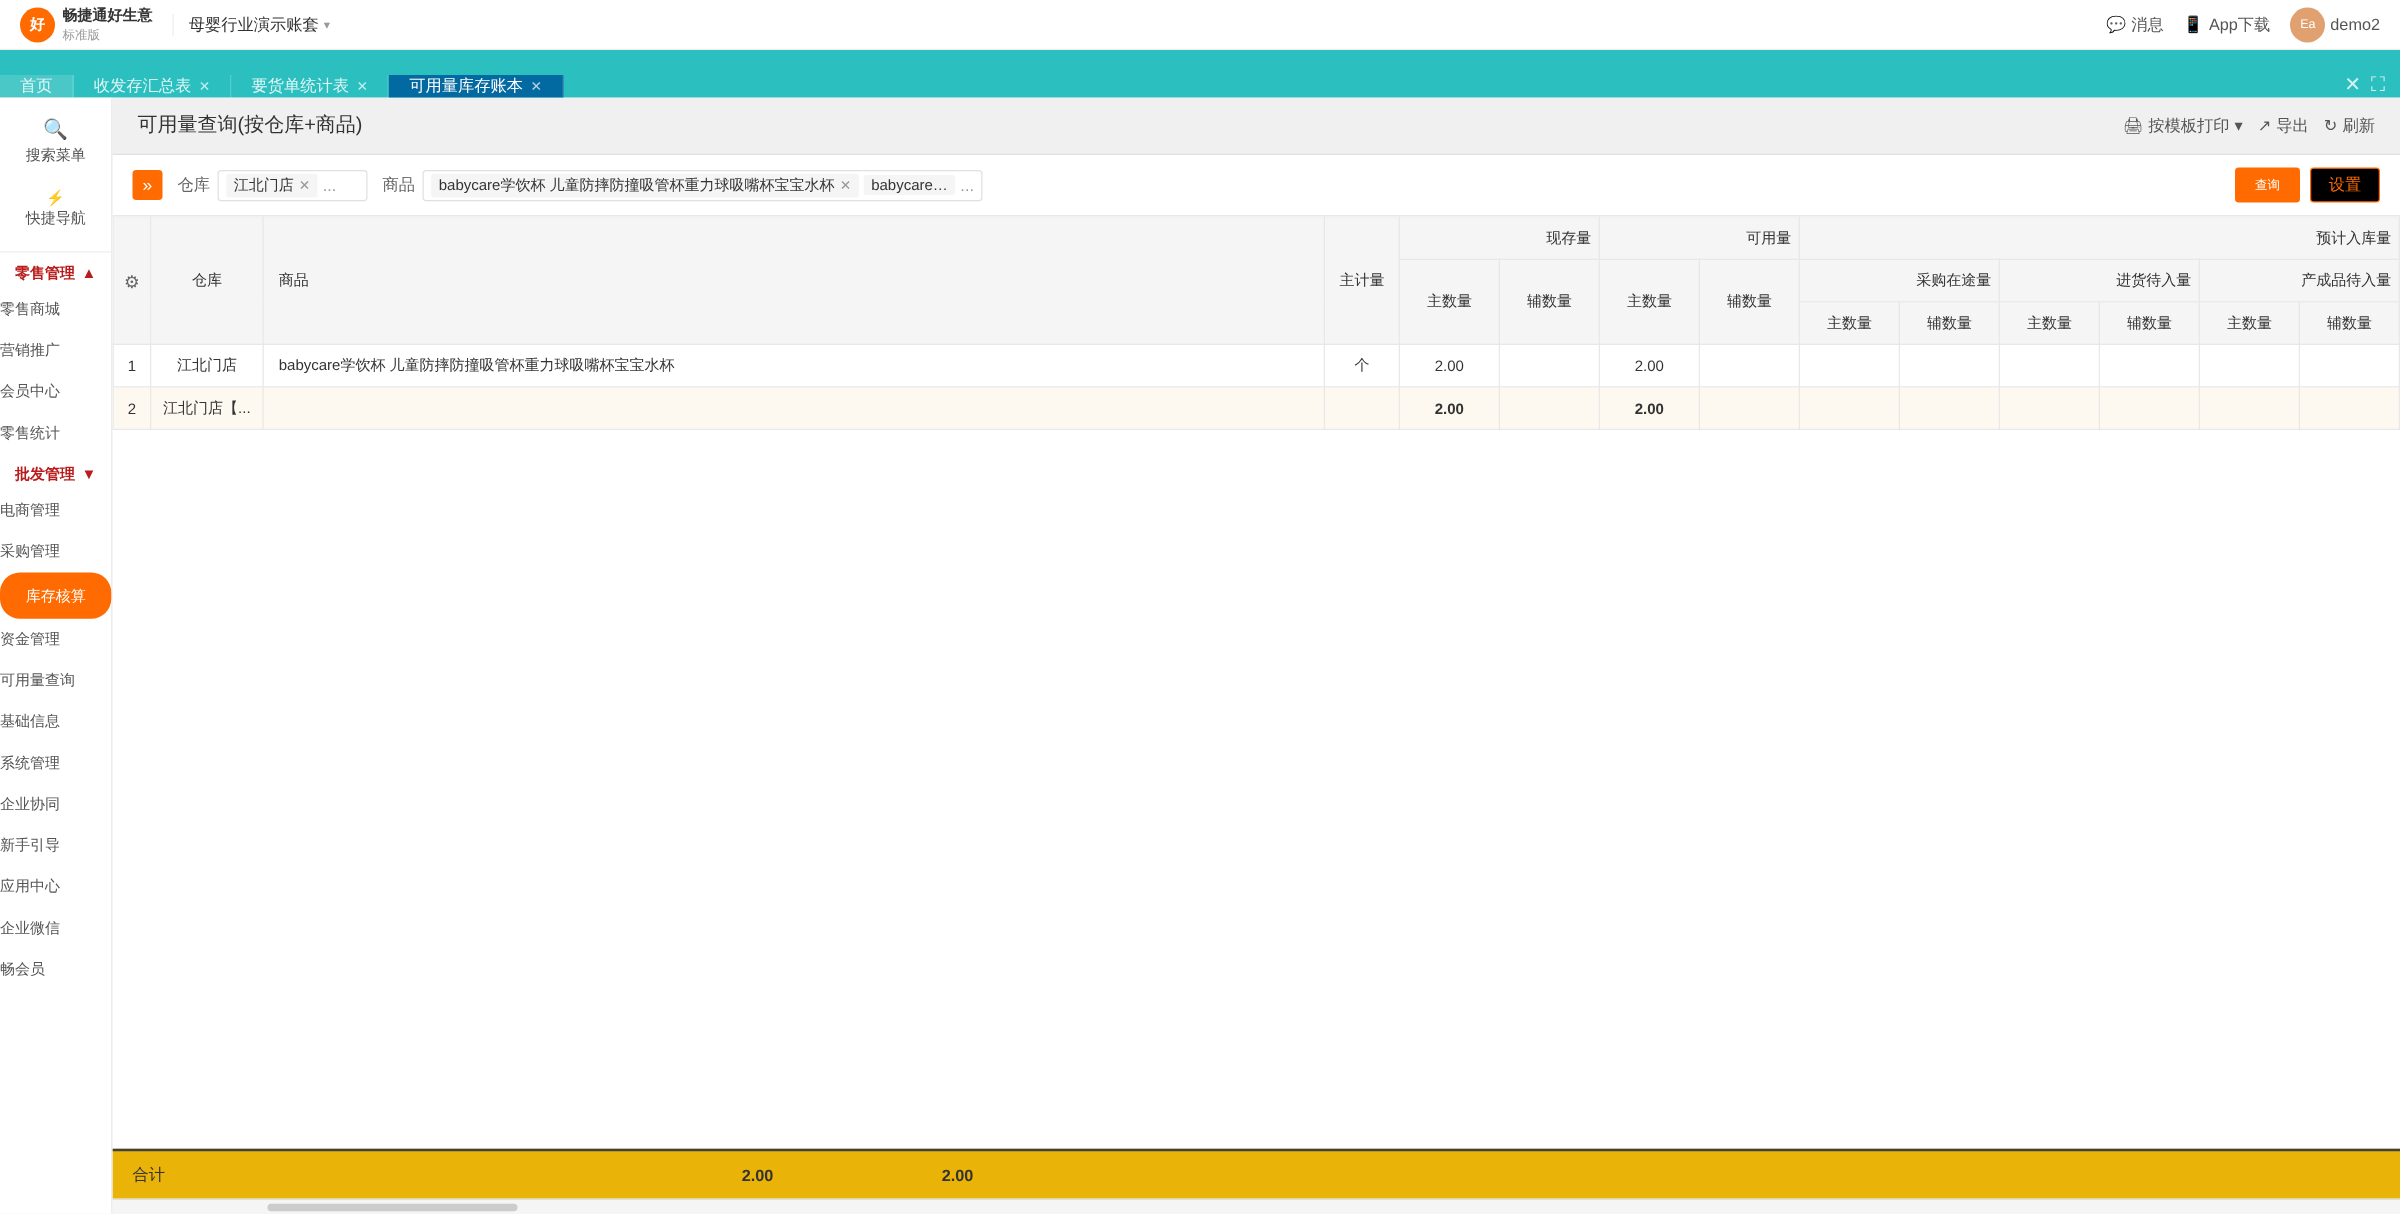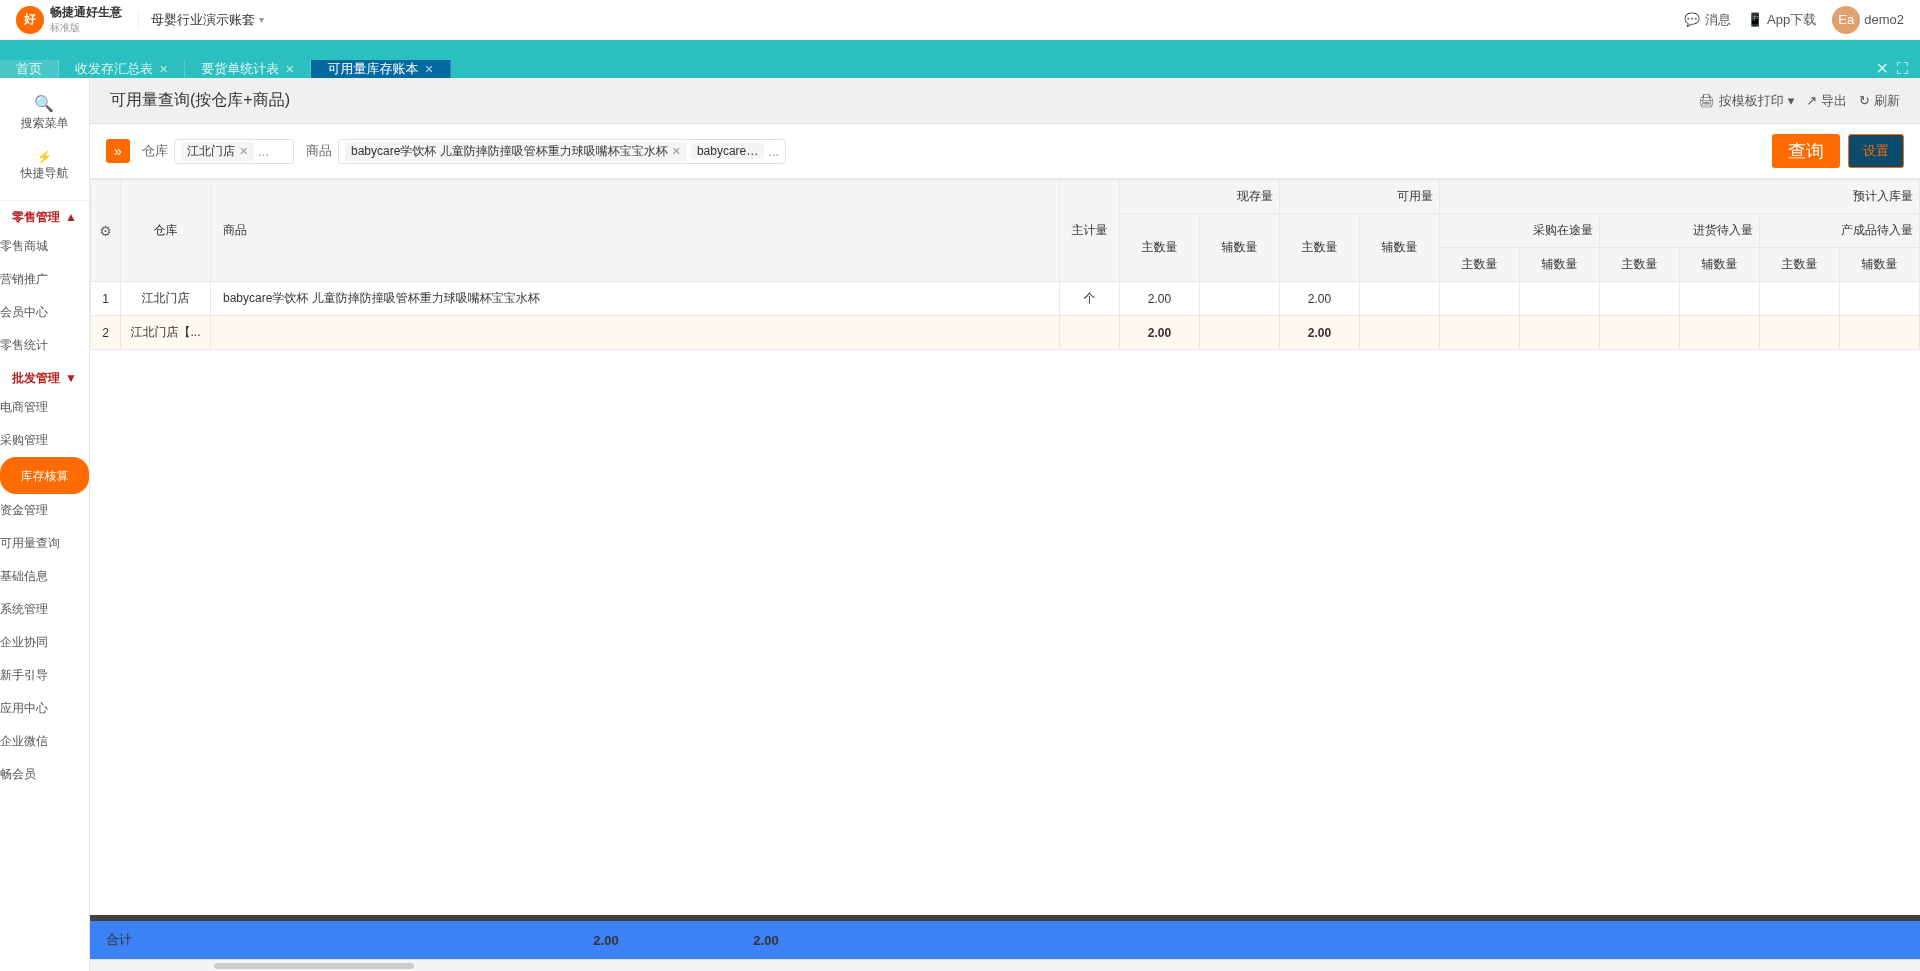--- a/index.html
+++ b/index.html
@@ -16,21 +16,21 @@
       border-bottom: 1px solid #eee;
       flex-shrink: 0;
     }
     .top-bar-left { display: flex; align-items: center; gap: 8px; }
     .logo { display: flex; align-items: center; gap: 6px; }
     .logo-icon { width: 28px; height: 28px; background: #ff6b00; border-radius: 50%; display: flex; align-items: center; justify-content: center; color: white; font-size: 12px; font-weight: bold; }
     .system-selector { display: flex; align-items: center; gap: 4px; color: #333; font-size: 13px; border-left: 1px solid #eee; margin-left: 8px; padding-left: 12px; cursor: pointer; }
     .chevron { color: #999; font-size: 10px; }
     .top-bar-right { display: flex; align-items: center; gap: 16px; }
     .top-right-item { display: flex; align-items: center; gap: 4px; color: #555; font-size: 13px; cursor: pointer; }
-    .user-avatar { width: 28px; height: 28px; border-radius: 50%; background: #ff6b00; display: flex; align-items: center; justify-content: center; color: white; font-size: 13px; overflow: hidden; }
+    .user-avatar { width: 28px; height: 28px; border-radius: 50%; background: #ff6b00; display: flex; align-items: center; justify-content: center; color: white; font-size: 10px; overflow: hidden; }
 
     
     .nav-tabs {
       background: #2bbfbf;
       height: 38px;
       display: flex;
       align-items: flex-end;
       padding-left: 0;
       flex-shrink: 0;
     }
@@ -104,22 +104,22 @@
       flex-shrink: 0;
     }
     .filter-toggle { width: 24px; height: 24px; background: #ff6b00; color: white; border-radius: 3px; display: flex; align-items: center; justify-content: center; cursor: pointer; font-size: 14px; }
     .filter-group { display: flex; align-items: center; gap: 6px; }
     .filter-label { color: #666; font-size: 13px; }
     .filter-tag-container { display: flex; align-items: center; border: 1px solid #e0e0e0; border-radius: 3px; padding: 2px 6px; min-width: 120px; background: #fff; }
     .filter-tag { display: flex; align-items: center; gap: 4px; background: #f5f5f5; border-radius: 2px; padding: 1px 6px; font-size: 12px; color: #333; }
     .filter-tag-x { color: #999; cursor: pointer; font-size: 11px; }
     .filter-ellipsis { color: #999; margin-left: 4px; cursor: pointer; }
     .filter-actions { display: flex; gap: 8px; margin-left: auto; }
-    .btn-query { background: #ff6b00; color: white; border: none; padding: 5px 16px; border-radius: 3px; cursor: pointer; font-size: 18px; }
-    .btn-setting { background: #0c4a6e; color: #ff6b00; border: 1px solid #ff6b00; padding: 4px 14px; border-radius: 3px; cursor: pointer; font-size: 13px; }
+    .btn-query { background: #ff6b00; color: white; border: none; padding: 5px 16px; border-radius: 3px; cursor: pointer; font-size: 10px; }
+    .btn-setting { background: #000000; color: #ff6b00; border: 1px solid #ff6b00; padding: 4px 14px; border-radius: 3px; cursor: pointer; font-size: 13px; }
 
     
     .table-container { flex: 1; overflow: auto; padding: 0; background: #fff; }
     table { width: 100%; border-collapse: collapse; font-size: 12px; }
     thead th {
       background: #f5f5f5;
       border: 1px solid #e8e8e8;
       padding: 8px 6px;
       text-align: center;
       color: #333;
@@ -134,22 +134,22 @@
     }
     .col-settings { width: 30px; }
     .col-warehouse { width: 90px; }
     .col-product { min-width: 300px; text-align: left; padding-left: 12px; }
     .col-unit { width: 60px; }
     .col-num { width: 80px; }
     .colspan-header { text-align: right; }
 
     
     .footer-total {
-      background: #3b82f6;
-      border-top: 6px solid #404040;
+      background: #eab308;
+      border-top: 2px solid #404040;
       display: flex;
       align-items: center;
       padding: 10px 16px;
       font-size: 13px;
       color: #333;
       flex-shrink: 0;
     }
 
     
     .scrollbar-area { background: #f5f5f5; height: 12px; border-top: 1px solid #e0e0e0; display: flex; align-items: center; padding: 0 4px; flex-shrink: 0; }

